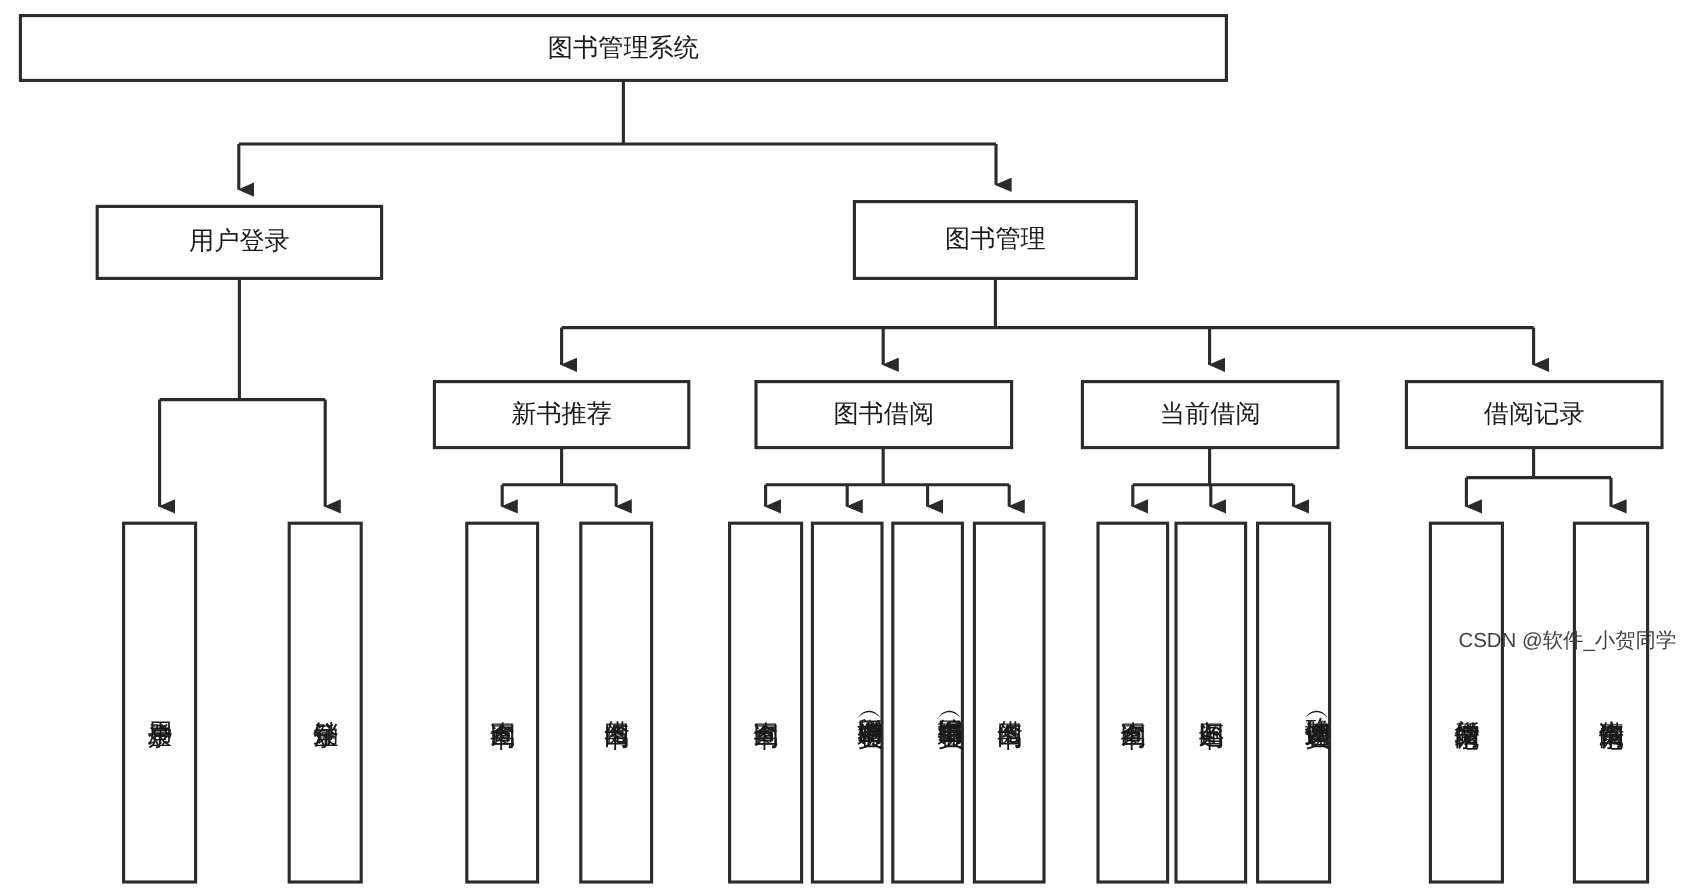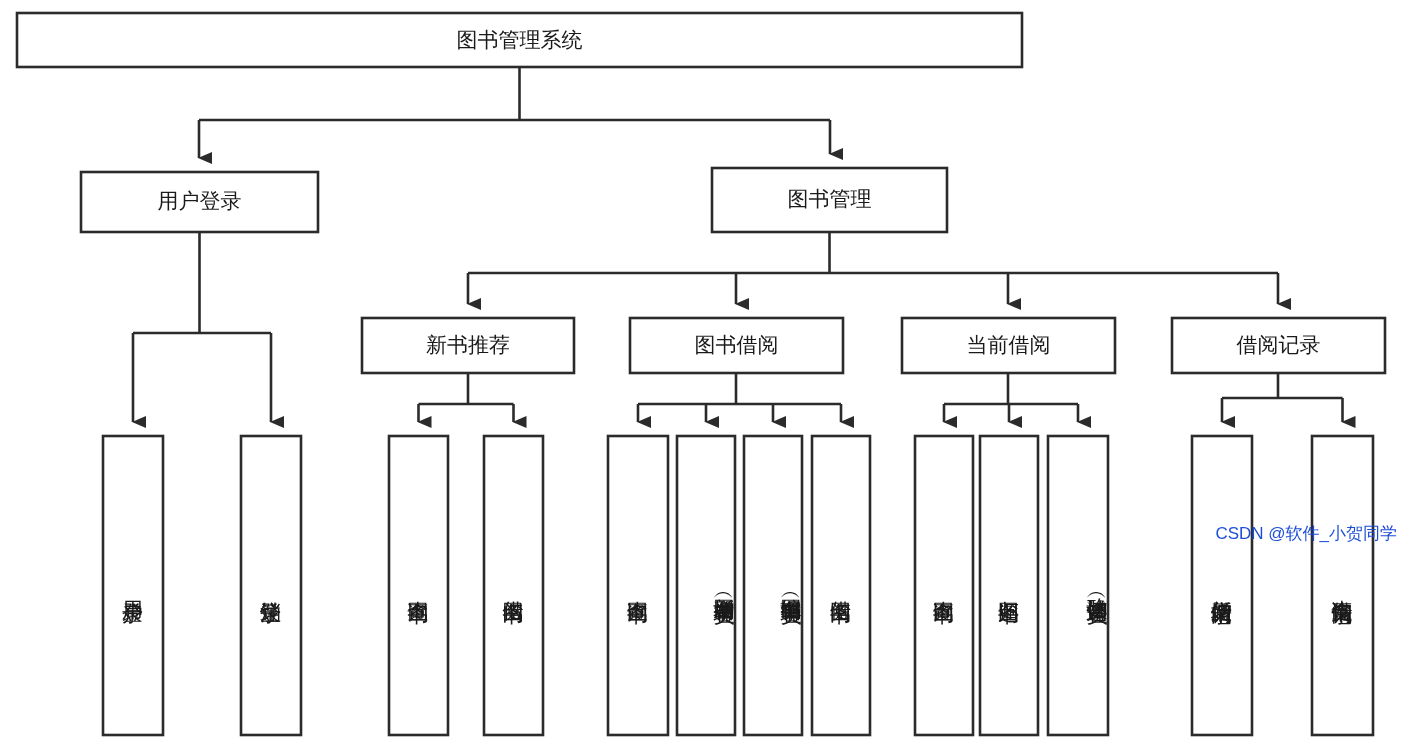--- a/index.html
+++ b/index.html
@@ -63,21 +63,21 @@
     align-items: center;
     justify-content: center;
     pointer-events: none;
   }
   .watermark {
     position: absolute;
     right: 8px;
     bottom: 6px;
     font-family: "Liberation Sans", "DejaVu Sans", sans-serif;
     font-size: 17px;
-    color: #1d4ed8;
+    color: #404040;
     white-space: nowrap;
   }
 </style>
 </head>
 <body>
 
 <div id="diagram-root">
 
   <svg id="tree-svg" viewBox="0 0 1405 747">
     <defs>

